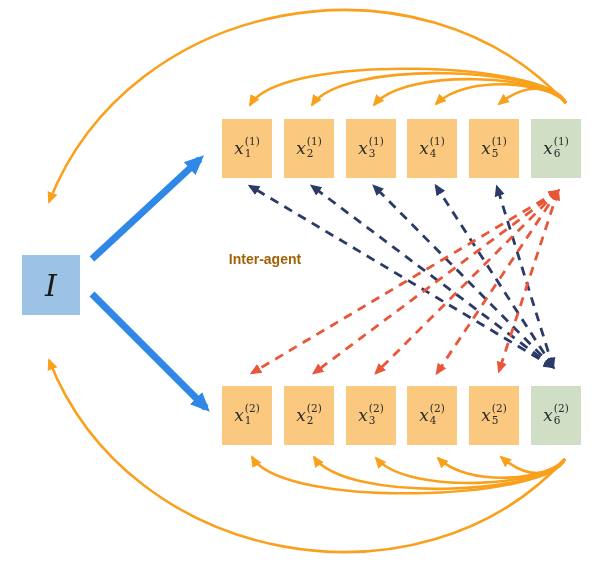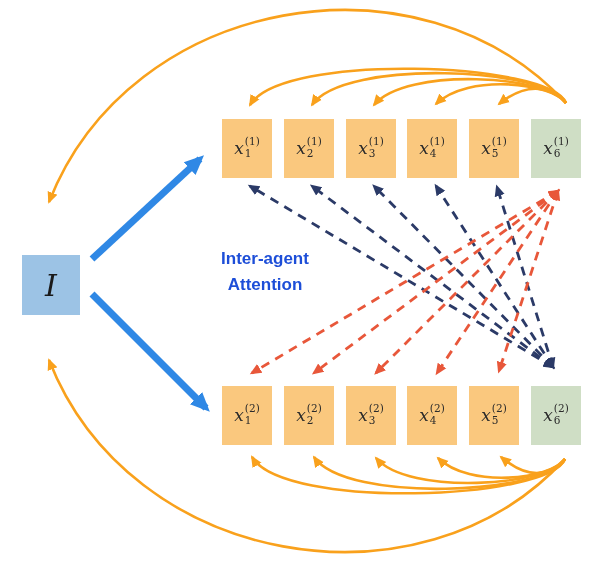--- a/index.html
+++ b/index.html
@@ -46,22 +46,22 @@
 
   #image-token{
     position:absolute;left:22px;top:255px;width:58px;height:60px;
     background:var(--image-token-fill);
     display:flex;align-items:center;justify-content:center;
     font-family:"DejaVu Serif",serif;font-style:italic;font-size:30px;
     color:#1a1a1a;
   }
   #center-label{
     position:absolute;left:190px;top:246px;width:150px;
-    text-align:center;font-weight:bold;font-size:17px;line-height:26px;
-    color:#1d4ed8;
+    text-align:center;font-weight:bold;font-size:14px;line-height:26px;
+    color:#a16207;
   }
 </style>
 </head>
 <body>
 
 <div id="canvas">
 
   <svg id="arrows" viewBox="0 0 615 573" xmlns="http://www.w3.org/2000/svg">
     <defs>
       <marker id="ah-o" viewBox="0 0 10 10" refX="7.5" refY="5" markerWidth="5" markerHeight="5" orient="auto-start-reverse">
@@ -117,21 +117,20 @@
       <path class="red" marker-start="url(#ah-r)" marker-end="url(#ah-r)" d="M 558 191 L 499 371"></path>
     </g>
   </svg>
 
   <div id="image-token">
     <span>I</span>
   </div>
 
   <div id="center-label">
     <div>Inter-agent</div>
-    <div>Attention</div>
   </div>
 
   <div class="token-box orange row1 c1">
     <span class="tlabel">
         <span class="base">x</span>
         <span class="stack">
           <span class="sup">(1)</span>
           <span class="sub">1</span>
         </span>
       </span>

